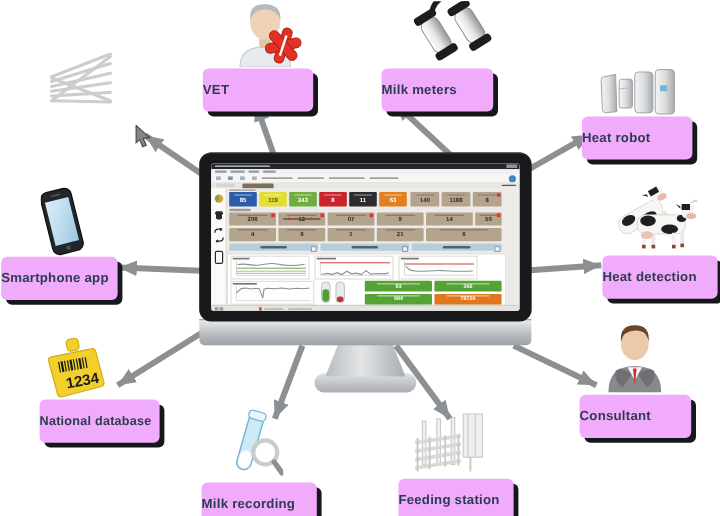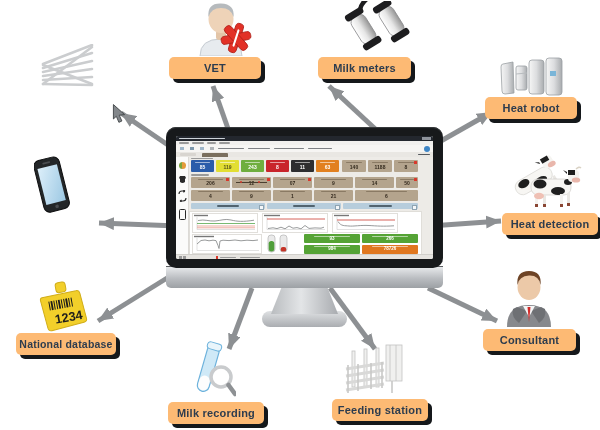--- a/index.html
+++ b/index.html
@@ -4,22 +4,22 @@
 <style>
   html,body{margin:0;padding:0;background:#fff;}
   .stage{position:relative;width:600px;height:430px;background:#ffffff;overflow:hidden;
          font-family:"Liberation Sans",sans-serif;}
   .abs{position:absolute;}
 
   
   .arrows{position:absolute;left:0;top:0;z-index:1;}
 
   
-  .pill{position:absolute;z-index:4;height:22px;background:#fdba74;border-radius:5px;
-        box-shadow:4px 4px 0 0 #15181b;display:flex;align-items:center;justify-content:center;
+  .pill{position:absolute;z-index:4;height:36px;background:#f0abfc;border-radius:5px;
+        box-shadow:4px 4px 0 0 #15181b;display:flex;align-items:center;
         font-size:11px;font-weight:600;color:#2d3c4e;letter-spacing:.2px;white-space:nowrap;}
   .icon{position:absolute;z-index:3;}
 
   
   .bezel{position:absolute;left:166px;top:127px;width:277px;height:141px;background:#17191b;
          border-radius:10px;z-index:2;box-shadow:inset 0 1px 1px #3a3d40;}
   .screen{position:absolute;left:10px;top:9px;width:257px;height:123px;background:#fdfdfc;
           border-radius:2px;overflow:hidden;}
   .chin{position:absolute;left:166px;top:266px;width:277px;height:21px;z-index:2;
         background:linear-gradient(#e8eaec,#b9bcc0 55%,#9da1a5);border-radius:0 0 5px 5px;
@@ -277,22 +277,25 @@
     </div>
   <div class="pill" style="left:483px;top:329px;width:93px">
       <span>Consultant</span>
     </div>
   <div class="pill" style="left:332px;top:399px;width:96px">
       <span>Feeding station</span>
     </div>
   <div class="pill" style="left:168px;top:402px;width:96px">
       <span>Milk recording</span>
     </div>
-  <div class="pill" style="left:16px;top:333px;width:100px;font-size:10.5px">
+  <div class="pill" style="left:33px;top:333px;width:100px;font-size:10.5px">
       <span>National database</span>
+    </div>
+  <div class="pill" style="left:1px;top:214px;width:97px">
+      <span>Smartphone app</span>
     </div>
 
   <div class="mbase"></div>
   <div class="neck"></div>
   <div class="chin"></div>
   <div class="bezel">
     <div class="screen">
 
       <div class="db-titlebar">
         <div class="abs mbl" style="left:3px;top:1.8px;width:46px"></div>

